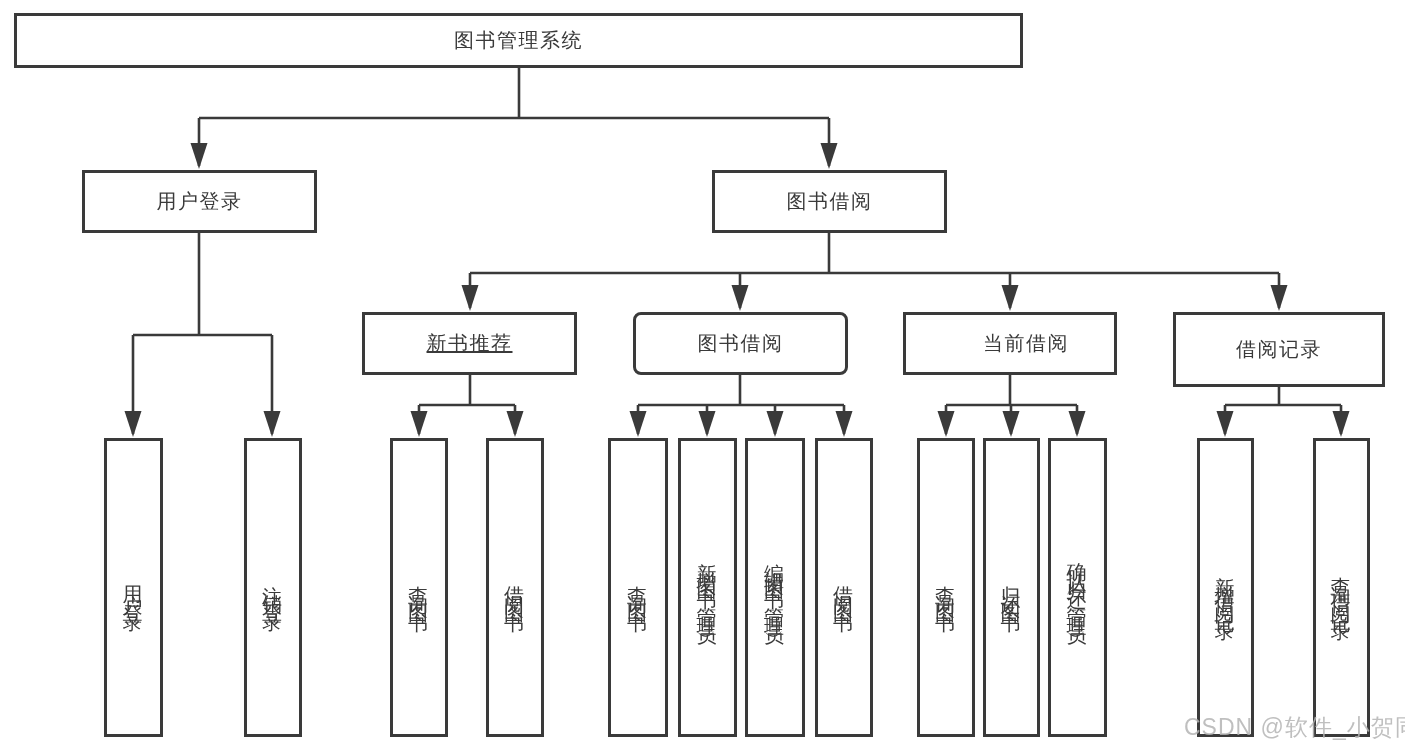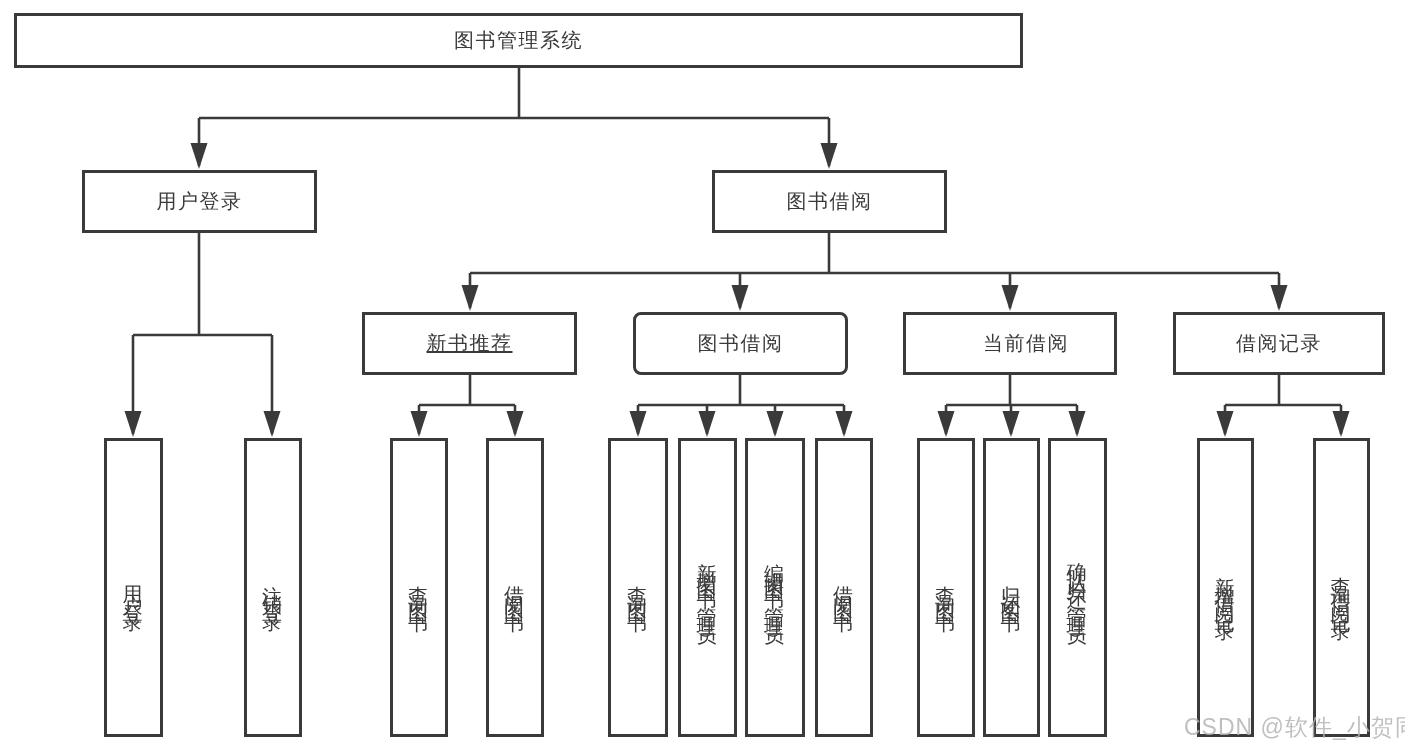--- a/index.html
+++ b/index.html
@@ -121,21 +121,21 @@
 
   <div class="node h-node" style="left:362px;top:312px;width:215px;height:63px;text-decoration:underline;">
     <span>新书推荐</span>
   </div>
   <div class="node h-node" style="left:633px;top:312px;width:215px;height:63px;border-radius:8px;">
     <span>图书借阅</span>
   </div>
   <div class="node h-node" style="left:903px;top:312px;width:214px;height:63px;padding-left:32px;">
     <span>当前借阅</span>
   </div>
-  <div class="node h-node" style="left:1173px;top:312px;width:212px;height:63px;">
+  <div class="node h-node" style="left:1173px;top:312px;width:212px;height:75px;">
     <span>借阅记录</span>
   </div>
 
   <div class="node v-node" style="left:104px;top:438px;width:59px;height:299px;">
     <span>用户登录</span>
   </div>
   <div class="node v-node" style="left:244px;top:438px;width:58px;height:299px;">
     <span>注销登录</span>
   </div>
 

